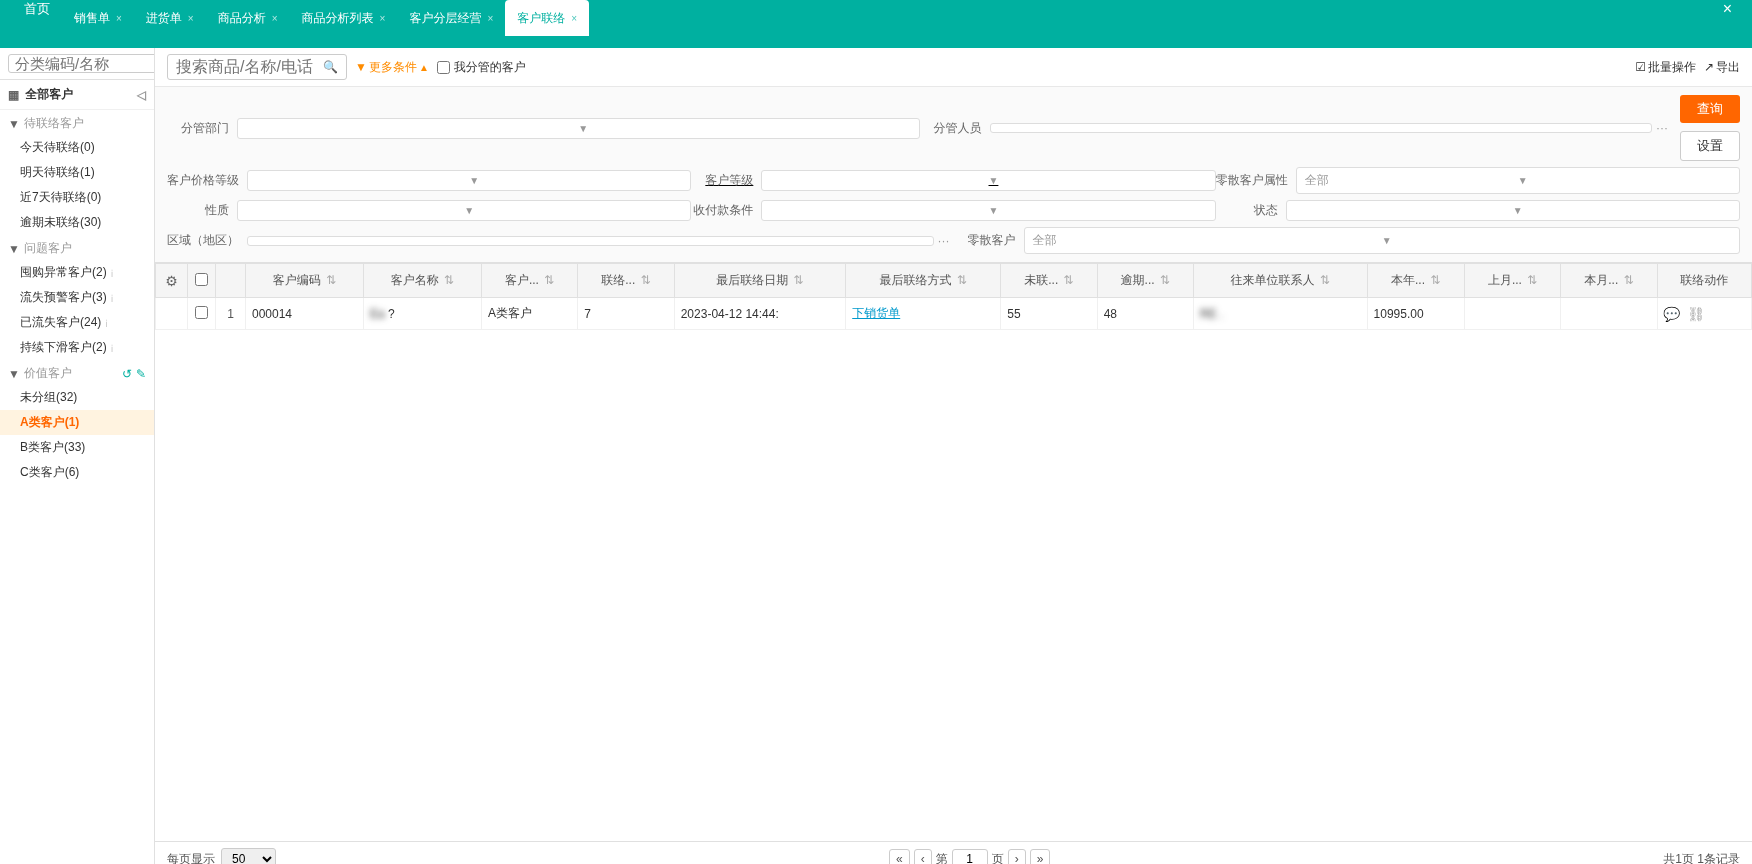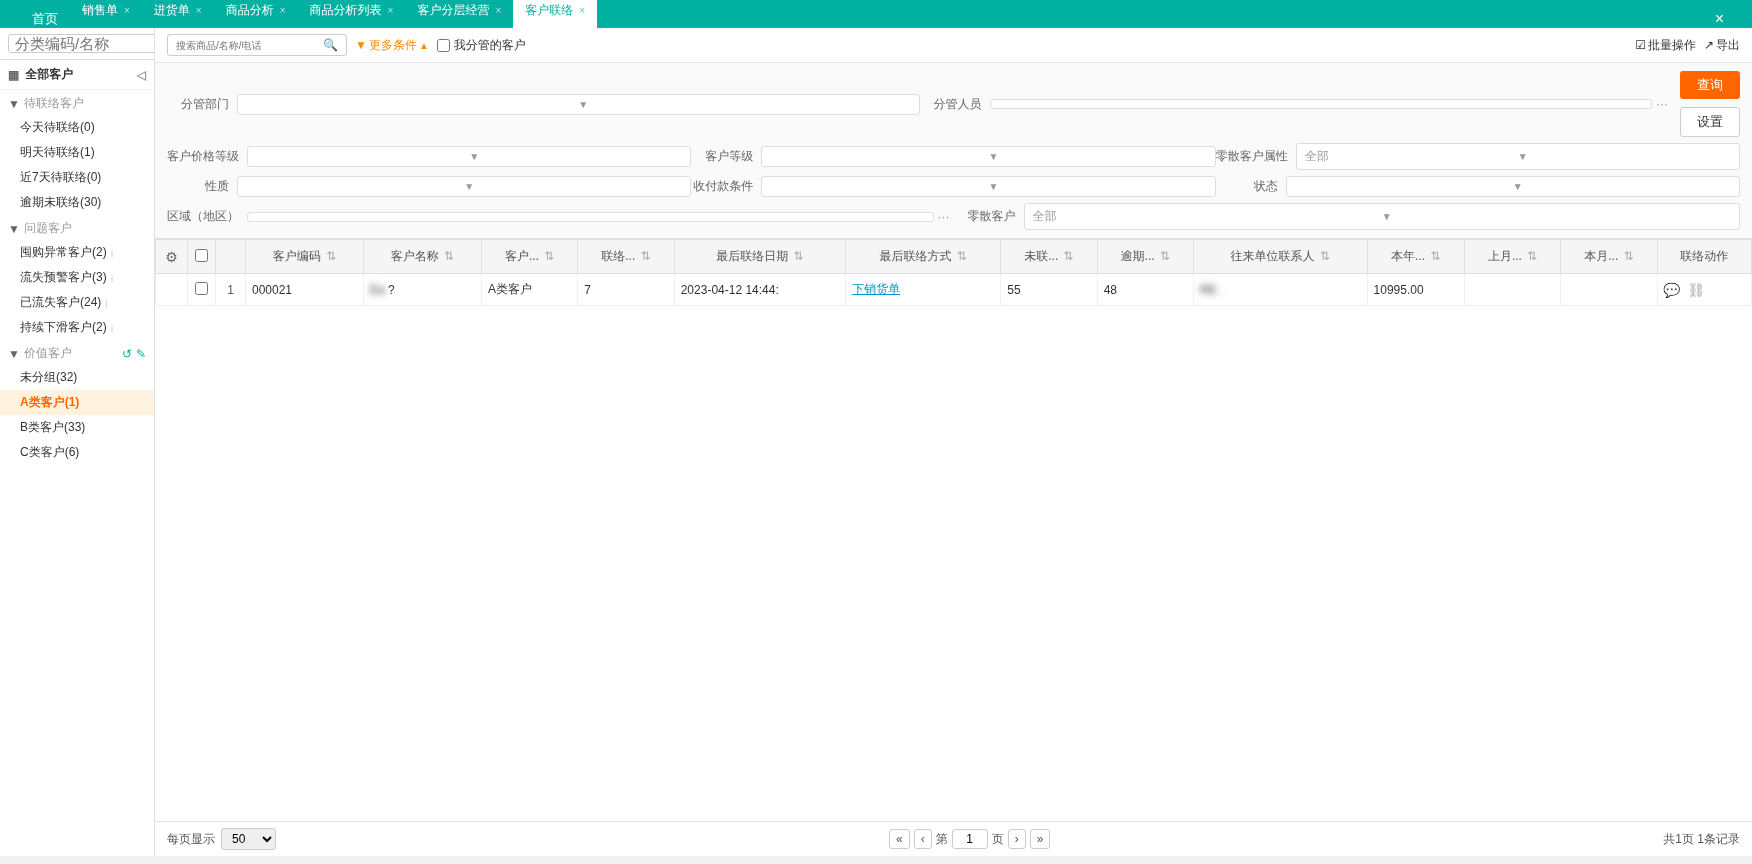--- a/index.html
+++ b/index.html
@@ -1,20 +1,20 @@
 <!DOCTYPE html>
 <html><head>
   <meta charset="utf-8">
   <style>
     * { box-sizing: border-box; margin: 0; padding: 0; font-family: 'Microsoft YaHei', Arial, sans-serif; font-size: 12px; }
     body { background: #f0f0f0; width: 1752px; height: 864px; overflow: hidden; }
     
     
     .top-nav {
-      display: flex; align-items: flex-end; background: #00b0a0; height: 28px; padding: 0 20px;
+      display: flex; align-items: flex-start; background: #00b0a0; height: 48px; padding: 0 12px;
     }
     .nav-tab {
       display: flex; align-items: center; padding: 0 12px; height: 36px; color: #fff;
       cursor: pointer; font-size: 13px; position: relative; white-space: nowrap;
     }
     .nav-tab.active { background: #fff; color: #00b0a0; border-radius: 4px 4px 0 0; }
     .nav-tab .close-btn { margin-left: 6px; font-size: 10px; opacity: 0.7; }
     .nav-home { background: none; border: none; color: #fff; font-size: 13px; padding: 0 12px; cursor: pointer; }
     .nav-close-all { margin-left: auto; color: #fff; cursor: pointer; font-size: 16px; padding: 0 8px; }
 
@@ -56,21 +56,21 @@
 
     
     .filter-bar {
       display: flex; align-items: center; padding: 6px 12px; border-bottom: 1px solid #e8e8e8;
       background: #fff; gap: 8px;
     }
     .filter-search-wrap {
       display: flex; align-items: center; border: 1px solid #ccc; border-radius: 3px;
       padding: 3px 8px; width: 180px;
     }
-    .filter-search-wrap input { border: none; outline: none; font-size: 10px; color: #999; flex: 1; }
+    .filter-search-wrap input { border: none; outline: none; font-size: 16px; color: #999; flex: 1; }
     .filter-search-wrap .s-icon { color: #00b0a0; margin-left: 4px; cursor: pointer; }
     .filter-more { display: flex; align-items: center; color: #ff8c00; cursor: pointer; gap: 2px; }
     .filter-checkbox { display: flex; align-items: center; gap: 4px; color: #333; cursor: pointer; }
     .filter-checkbox input { cursor: pointer; }
     .filter-actions { margin-left: auto; display: flex; gap: 8px; align-items: center; }
     .batch-btn { color: #333; cursor: pointer; display: flex; align-items: center; gap: 2px; }
     .export-btn { color: #333; cursor: pointer; display: flex; align-items: center; gap: 2px; }
 
     
     .adv-filter {
@@ -315,21 +315,21 @@
       </div>
 
       <div class="adv-row">
         <div class="adv-field" style="flex:2;">
           <span class="adv-label">客户价格等级</span>
           <div class="adv-select">
             <span></span>
               <span class="caret">▼</span>
           </div>
         </div>
-        <div class="adv-field" style="flex:2;">
+        <div class="adv-field" style="flex:2;text-decoration:underline;">
           <span class="adv-label">客户等级</span>
           <div class="adv-select">
             <span></span>
               <span class="caret">▼</span>
           </div>
         </div>
         <div class="adv-field" style="flex:2;">
           <span class="adv-label">零散客户属性</span>
           <div class="adv-select">
             <span>全部</span>
@@ -444,21 +444,21 @@
             </th>
           </tr>
         </thead>
         <tbody>
           <tr>
             <td></td>
             <td class="checkbox-cell">
               <input type="checkbox" style="">
             </td>
             <td class="row-num">1</td>
-            <td>000021</td>
+            <td>000014</td>
             <td>
               <span class="blurred">Ea</span>
               <span>?</span>
             </td>
             <td>A类客户</td>
             <td>7</td>
             <td>2023-04-12 14:44:</td>
             <td>
               <span class="link-cell">下销货单</span>
             </td>

